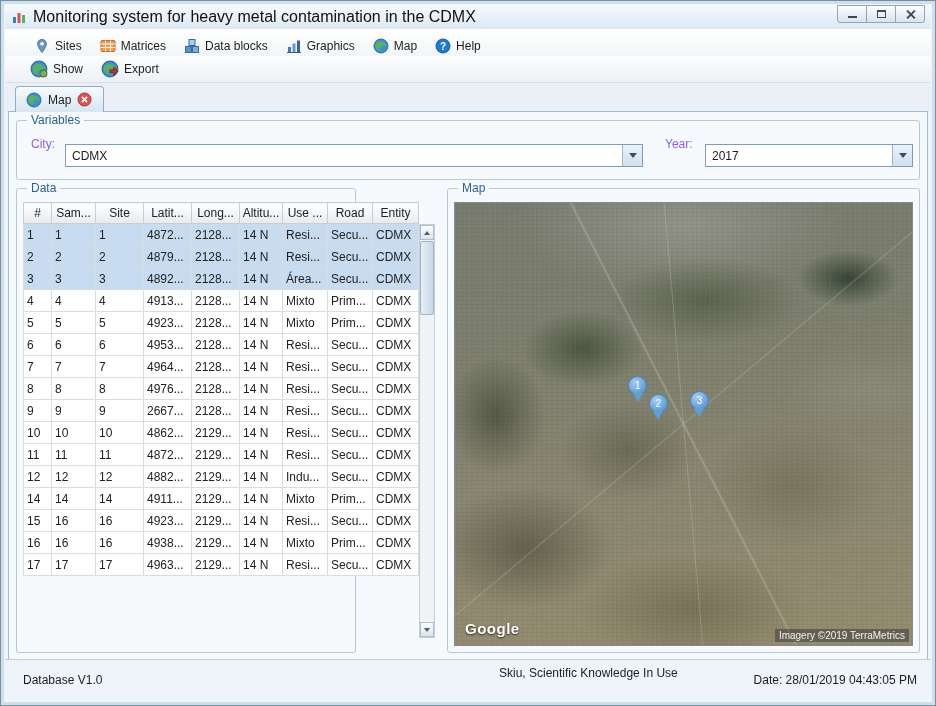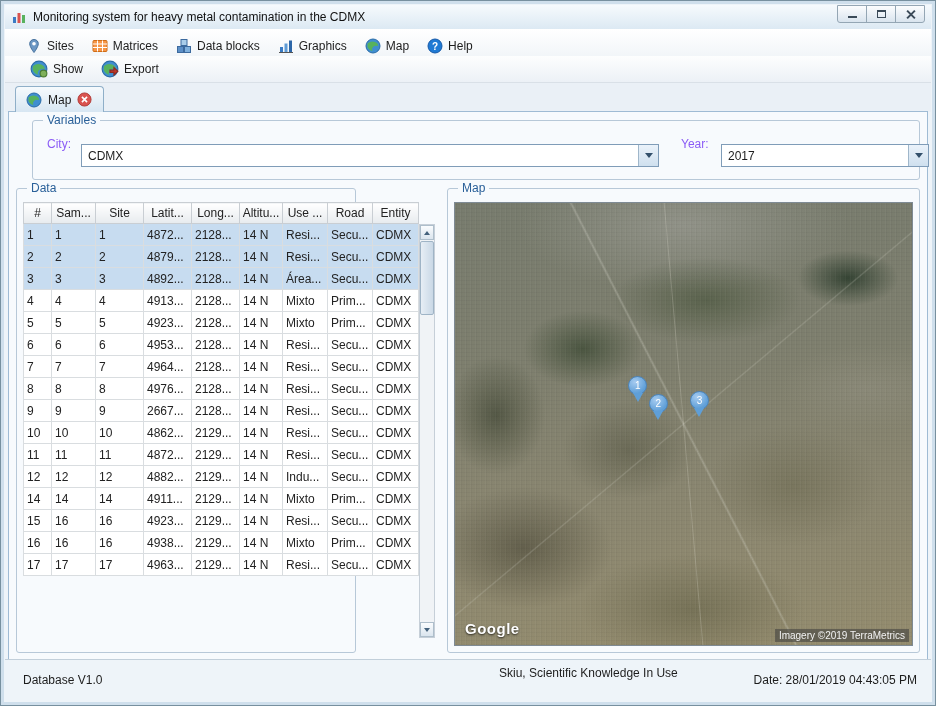--- a/index.html
+++ b/index.html
@@ -6,59 +6,59 @@
   html,body { width:936px; height:706px; overflow:hidden; background:#c8d8e8;
               font-family:"Liberation Sans","DejaVu Sans",sans-serif; }
   .window { position:relative; width:936px; height:706px; background:#eef4f9;
             border:1px solid #77909f; box-shadow: inset 0 0 0 3px #cfdfec;
             font-size:12px; color:#1d1d1d; }
 
   
   .titlebar { position:absolute; left:4px; top:4px; right:4px; height:24px;
               background:linear-gradient(#f6fafd,#dce9f3); display:flex; align-items:center; padding:0 6px; }
   .app-icon { width:16px; height:16px; margin-right:6px; flex:none; }
-  .title-text { flex:1; font-size:12px; color:#111; white-space:nowrap; overflow:hidden; }
+  .title-text { flex:1; font-size:16px; color:#111; white-space:nowrap; overflow:hidden; }
   .win-controls { display:flex; flex:none; margin-top:-6px; }
   .win-btn { width:30px; height:18px; border:1px solid #94a6b4; margin-left:-1px;
              background:linear-gradient(#fcfdfe,#d9e4ee); display:flex; align-items:center; justify-content:center; }
   .win-btn:first-child { border-radius:0 0 0 3px; }
   .win-btn:last-child { border-radius:0 0 3px 0; }
   .glyph-min { width:9px; height:2px; background:#3a4a58; margin-top:5px; }
   .glyph-max { width:9px; height:8px; border:1px solid #3a4a58; border-top-width:2px; }
   .glyph-close { width:11px; height:11px; position:relative; }
   .glyph-close::before, .glyph-close::after { content:""; position:absolute; left:5px; top:0;
              width:2px; height:11px; background:#3a4a58; }
   .glyph-close::before { transform:rotate(45deg); }
   .glyph-close::after { transform:rotate(-45deg); }
 
   
   .menubar { position:absolute; left:4px; top:28px; right:4px; height:35px;
              background:linear-gradient(#ffffff,#eef3f7); border-bottom:1px solid #d9e0e7;
-             display:flex; align-items:center; padding:0 12px; }
+             display:flex; align-items:center; padding:0 20px; }
   .toolbar { position:absolute; left:4px; top:55px; right:4px; height:27px;
              background:linear-gradient(#fdfefe,#ecf1f6); border-bottom:1px solid #d9e0e7;
              display:flex; align-items:center; padding:0 16px; }
   .menu-item { display:flex; align-items:center; gap:5px; padding:3px 9px; border-radius:3px; cursor:default; }
   .icon16 { width:16px; height:16px; flex:none; display:inline-block; }
   .icon18 { width:18px; height:18px; flex:none; display:inline-block; }
 
   
   .tabbar { position:absolute; left:4px; top:82px; right:4px; height:29px; padding:3px 0 0 10px; background:#eaf0f6; }
   .tab { display:inline-flex; align-items:center; gap:6px; height:26px; padding:0 10px;
          border:1px solid #8fafc8; border-bottom:none; border-radius:4px 4px 0 0;
          background:linear-gradient(#f6fafd,#d7e6f2); position:relative; z-index:2; }
 
   
   .content { position:absolute; left:7px; right:7px; top:110px; height:549px;
              border:1px solid #9fbbd4; background:#f7fafd; }
   .groupbox { position:absolute; border:1px solid #b7c8d8; border-radius:3px; }
   .gb-title { position:absolute; top:-8px; left:10px; background:#f7fafd; padding:0 4px;
               color:#2a6099; font-size:12px; }
 
-  .variables { left:7px; top:8px; right:7px; height:60px;margin-left:16px; }
+  .variables { left:7px; top:8px; right:7px; height:60px; }
   .lbl { position:absolute; top:16px; color:#8b5cf6; }
   .city-lbl { left:14px; }
   .year-lbl { left:648px; }
   .combo { position:absolute; top:23px; height:23px; border:1px solid #7f9cb8; background:#fff;
            display:flex; align-items:center; }
   .city-combo { left:48px; width:578px; }
   .year-combo { left:688px; width:208px; }
   .combo-value { flex:1; padding:0 6px; white-space:nowrap; overflow:hidden; }
   .combo-btn { width:20px; height:100%; border-left:1px solid #9fb6ca;
                background:linear-gradient(#eaf2fa,#cfe0ef); display:flex; align-items:center; justify-content:center; }

